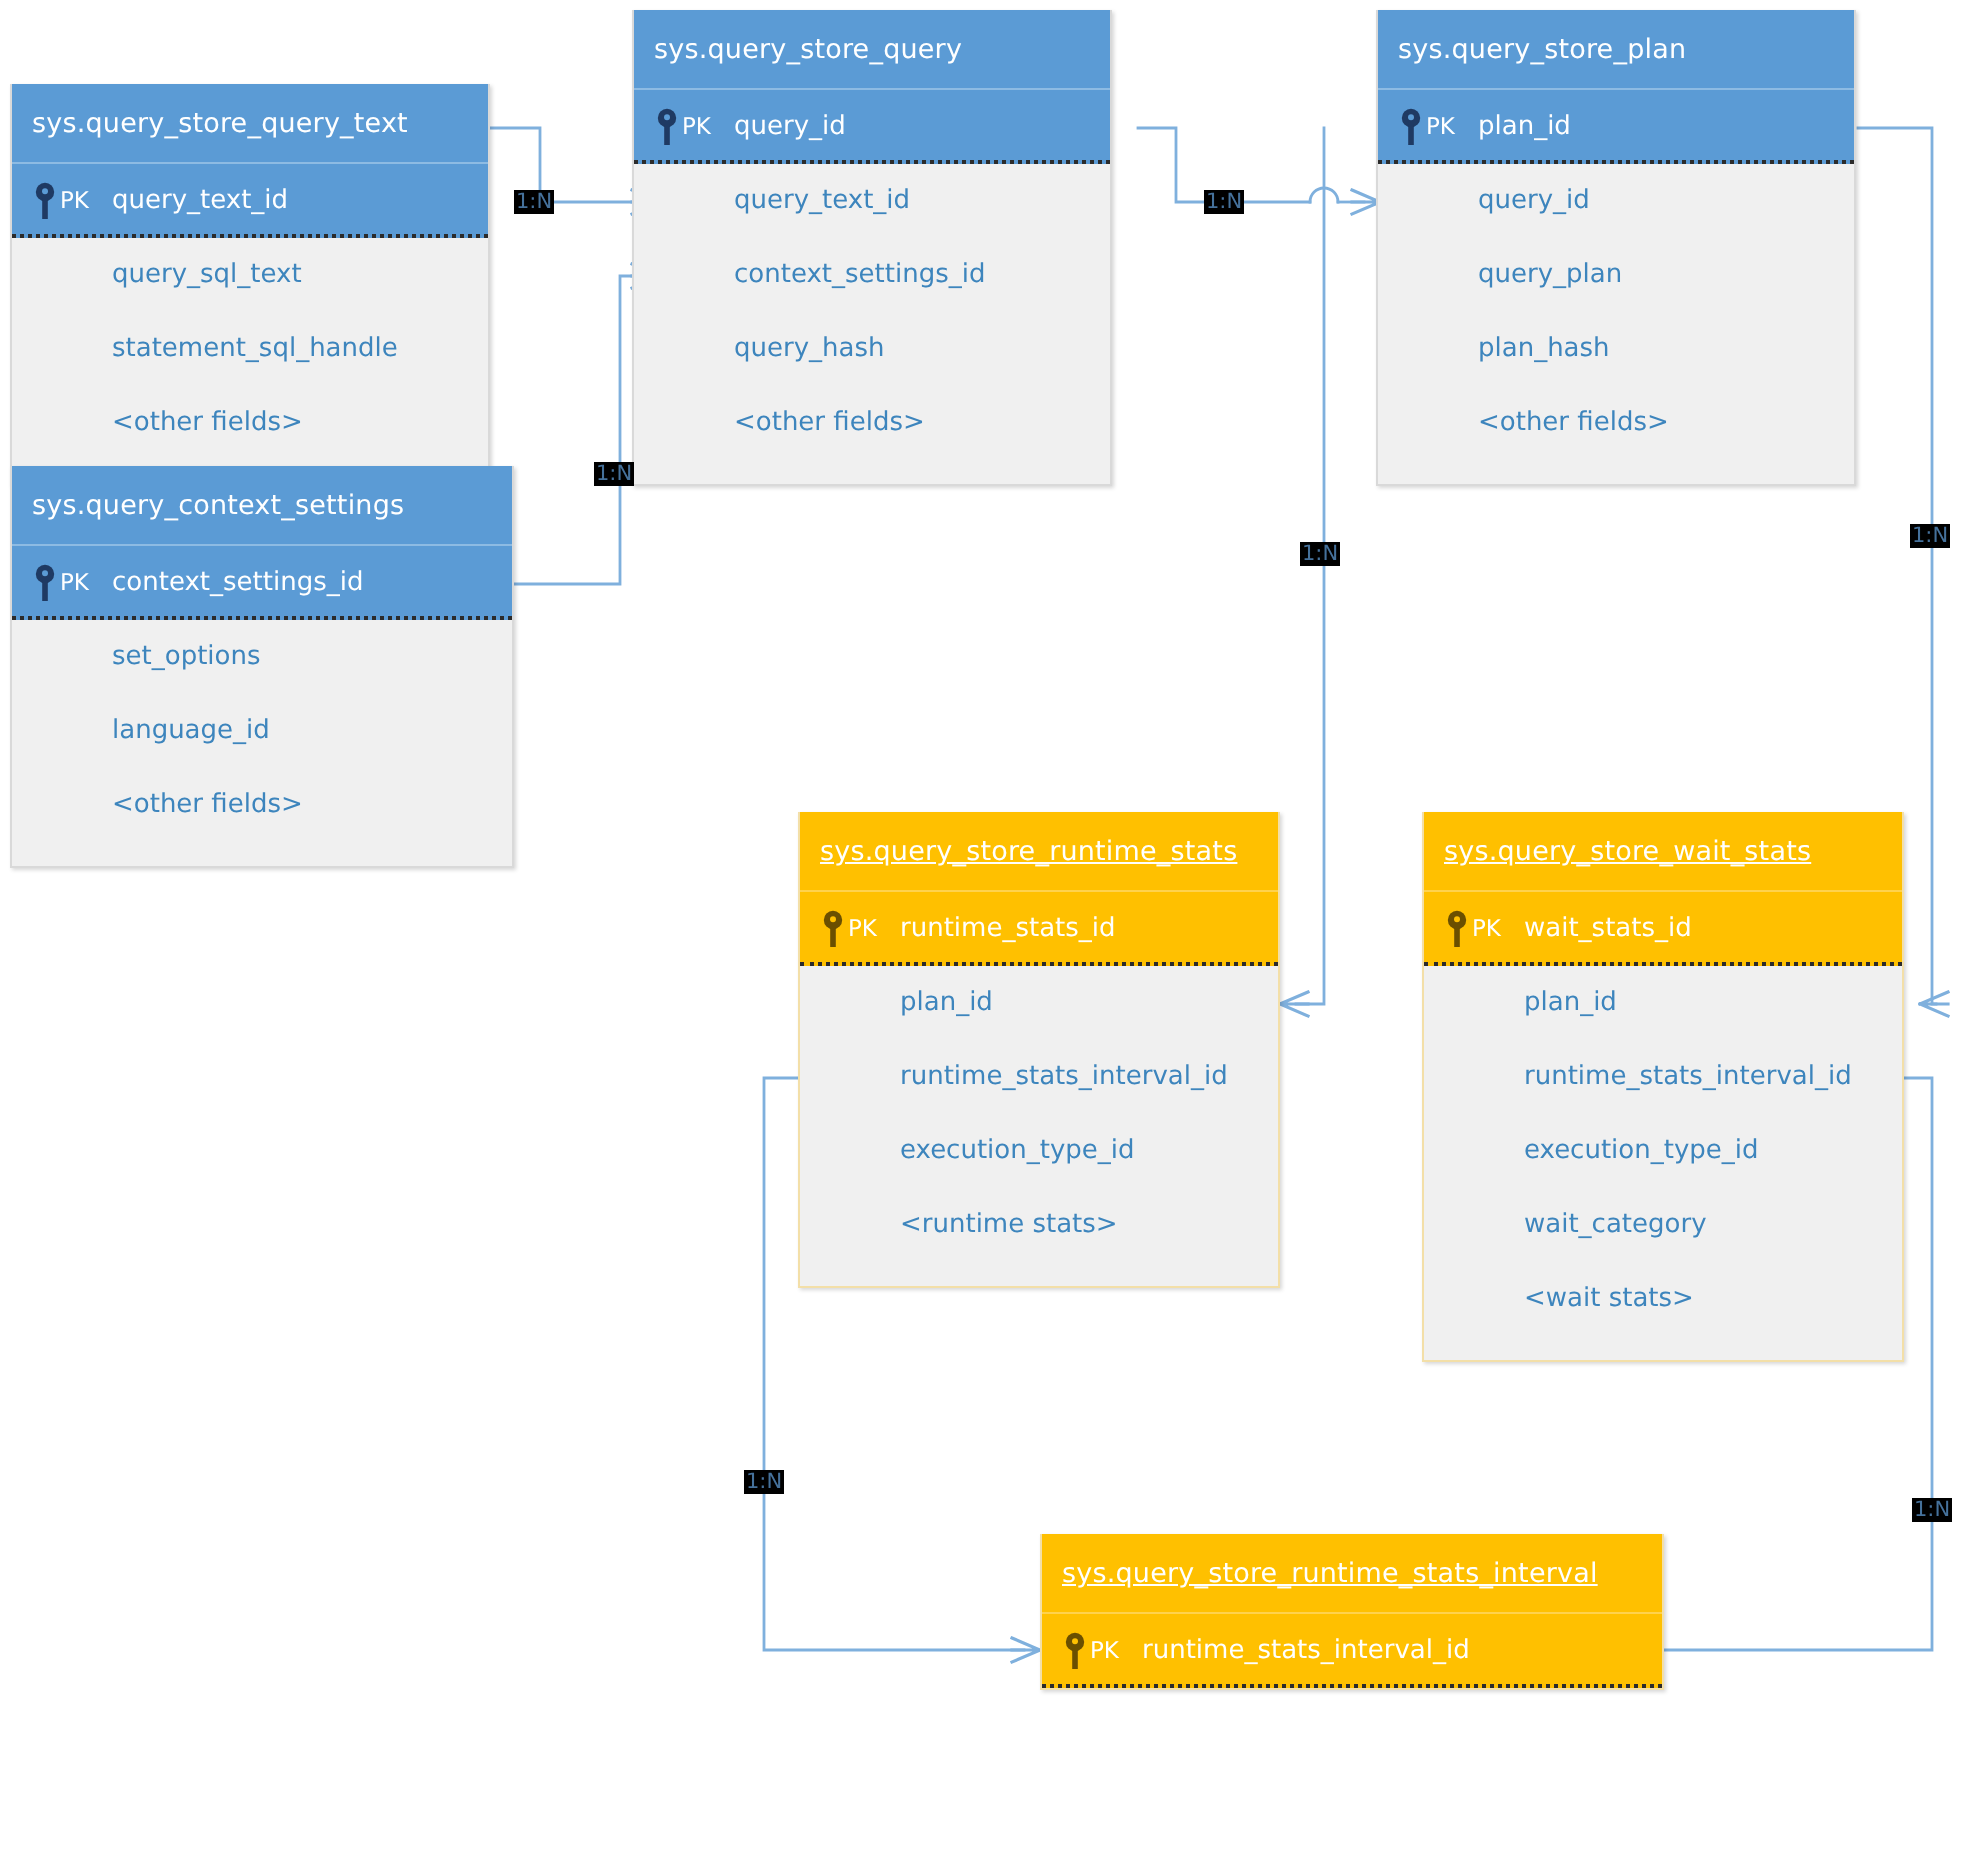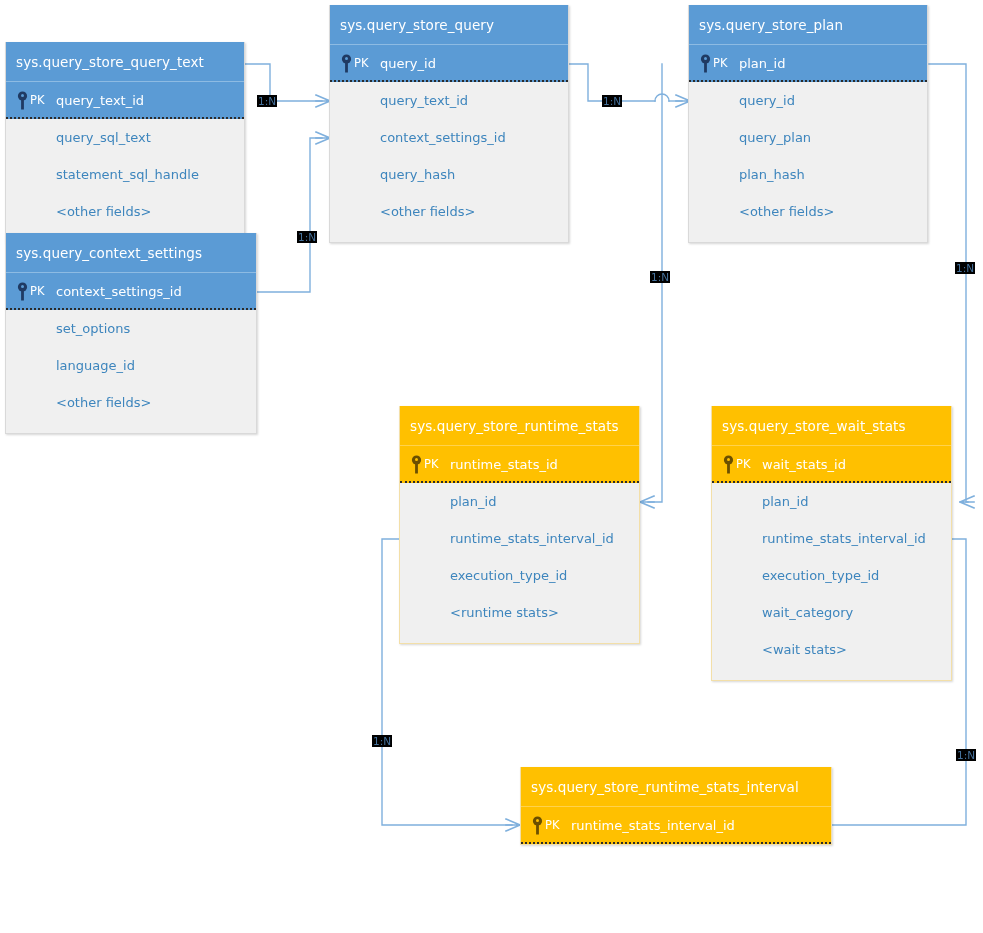--- a/index.html
+++ b/index.html
@@ -60,21 +60,21 @@
     color:#3d85bd;
     white-space:nowrap;
   }
 
   
   .blue .ent-title{background:#5b9bd5;border-bottom:1px solid #8dbbe3;}
   .blue .ent-pk{background:#5b9bd5;}
   .blue{border-color:#d9d9d9;}
 
   
-  .orange .ent-title{background:#ffc000;border-bottom:1px solid #ffd24d;}
+  .orange .ent-title{background:#ffc000;border-bottom:1px solid #ffd24d;text-decoration:underline;}
   .orange .ent-pk{background:#ffc000;}
   .orange{border-color:#f3dfa8;}
   .orange .ent-title, .orange .ent-pk .pk-label, .orange .ent-pk .pk-name{color:#ffffff;}
 
   
   .card{
     position:absolute;z-index:3;
     font-size:10.5px;
     color:#45719b;
     background:#000000;
@@ -178,21 +178,21 @@
       <span class="pk-label">PK</span>
       <span class="pk-name">context_settings_id</span>
     </div>
     <div class="ent-body">
       <div class="field">set_options</div>
       <div class="field">language_id</div>
       <div class="field">&lt;other fields&gt;</div>
     </div>
   </div>
 
-  <div class="entity blue" style="left:329px;top:5px;width:240px;">
+  <div class="entity blue" style="left:316px;top:5px;width:240px;">
     <div class="ent-title">sys.query_store_query</div>
     <div class="ent-pk">
       <svg class="key-icon" viewBox="0 0 11 19">
         <circle cx="5.5" cy="5" r="4.6" fill="#1f3a63"></circle>
         <circle cx="5.5" cy="4.6" r="1.5" fill="#5b9bd5"></circle>
         <rect x="4.1" y="8" width="2.8" height="10.5" fill="#1f3a63"></rect>
       </svg>
       <span class="pk-label">PK</span>
       <span class="pk-name">query_id</span>
     </div>

